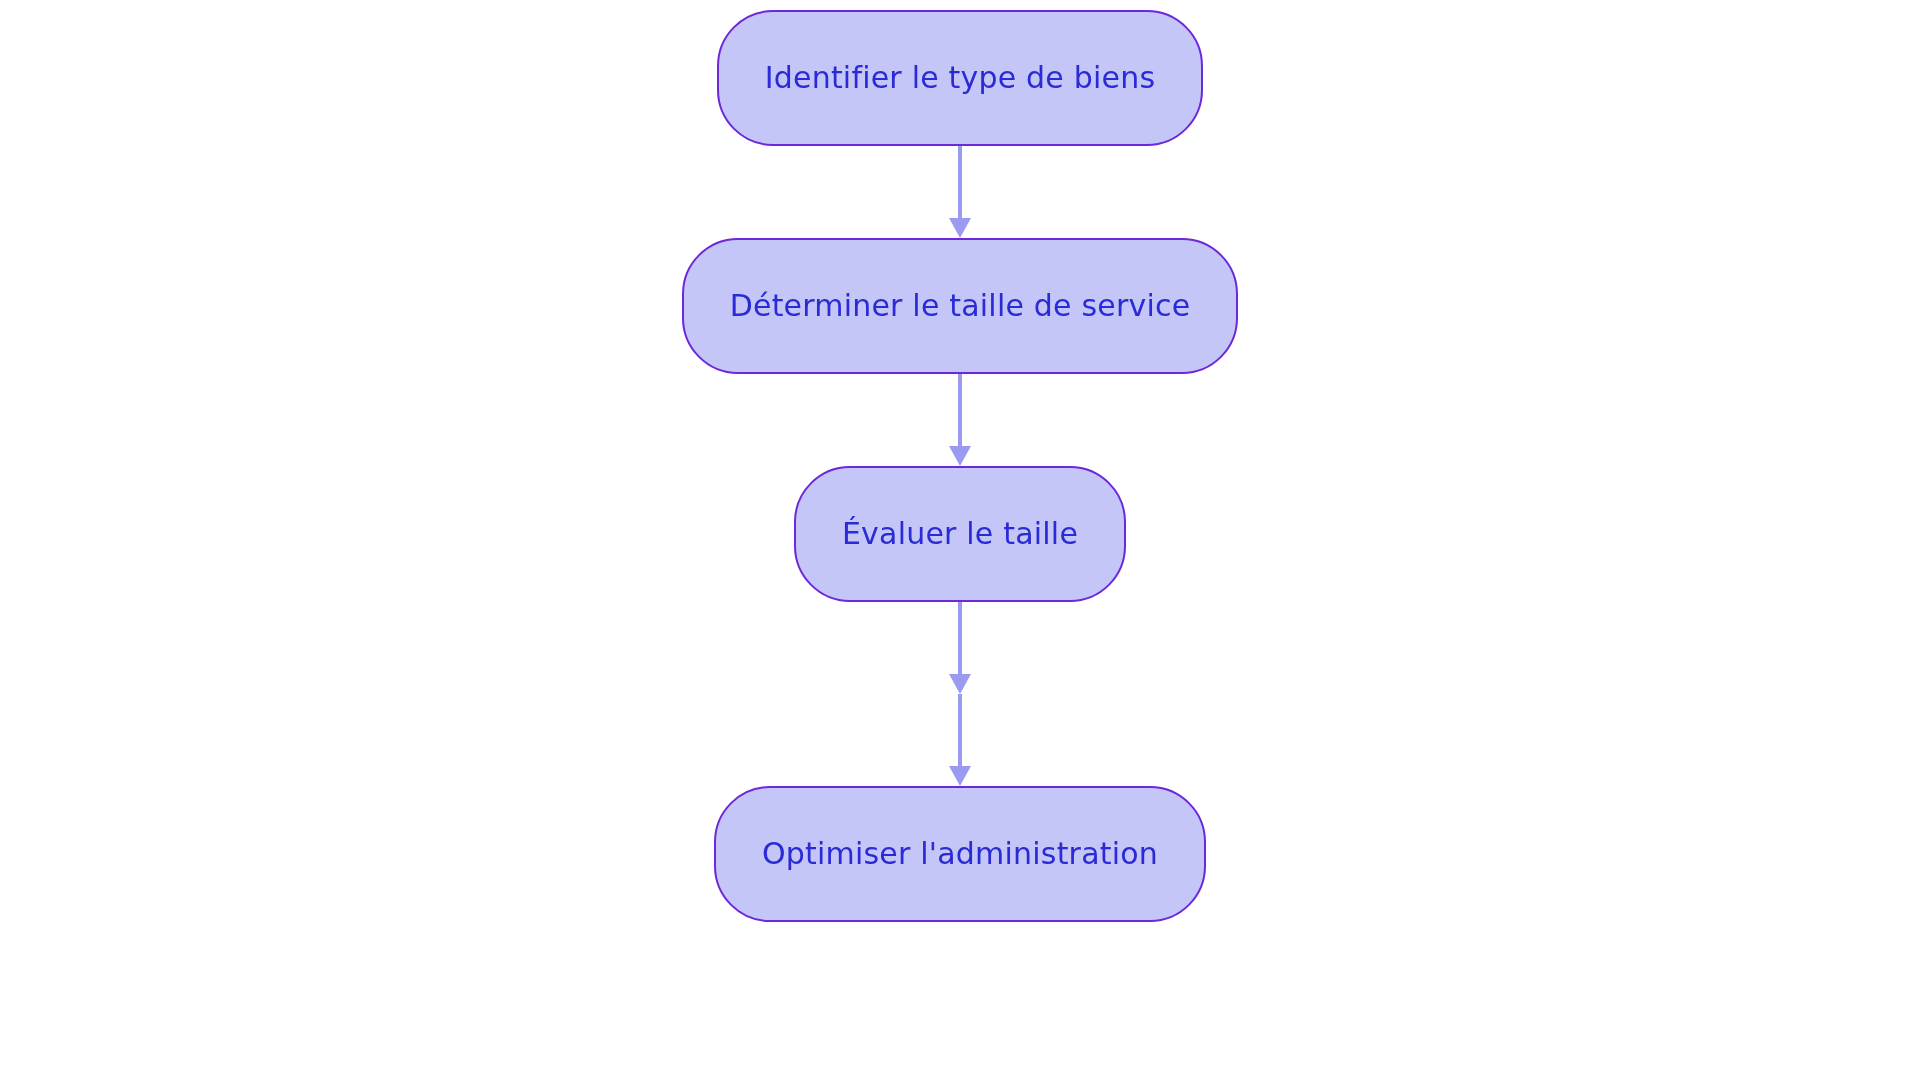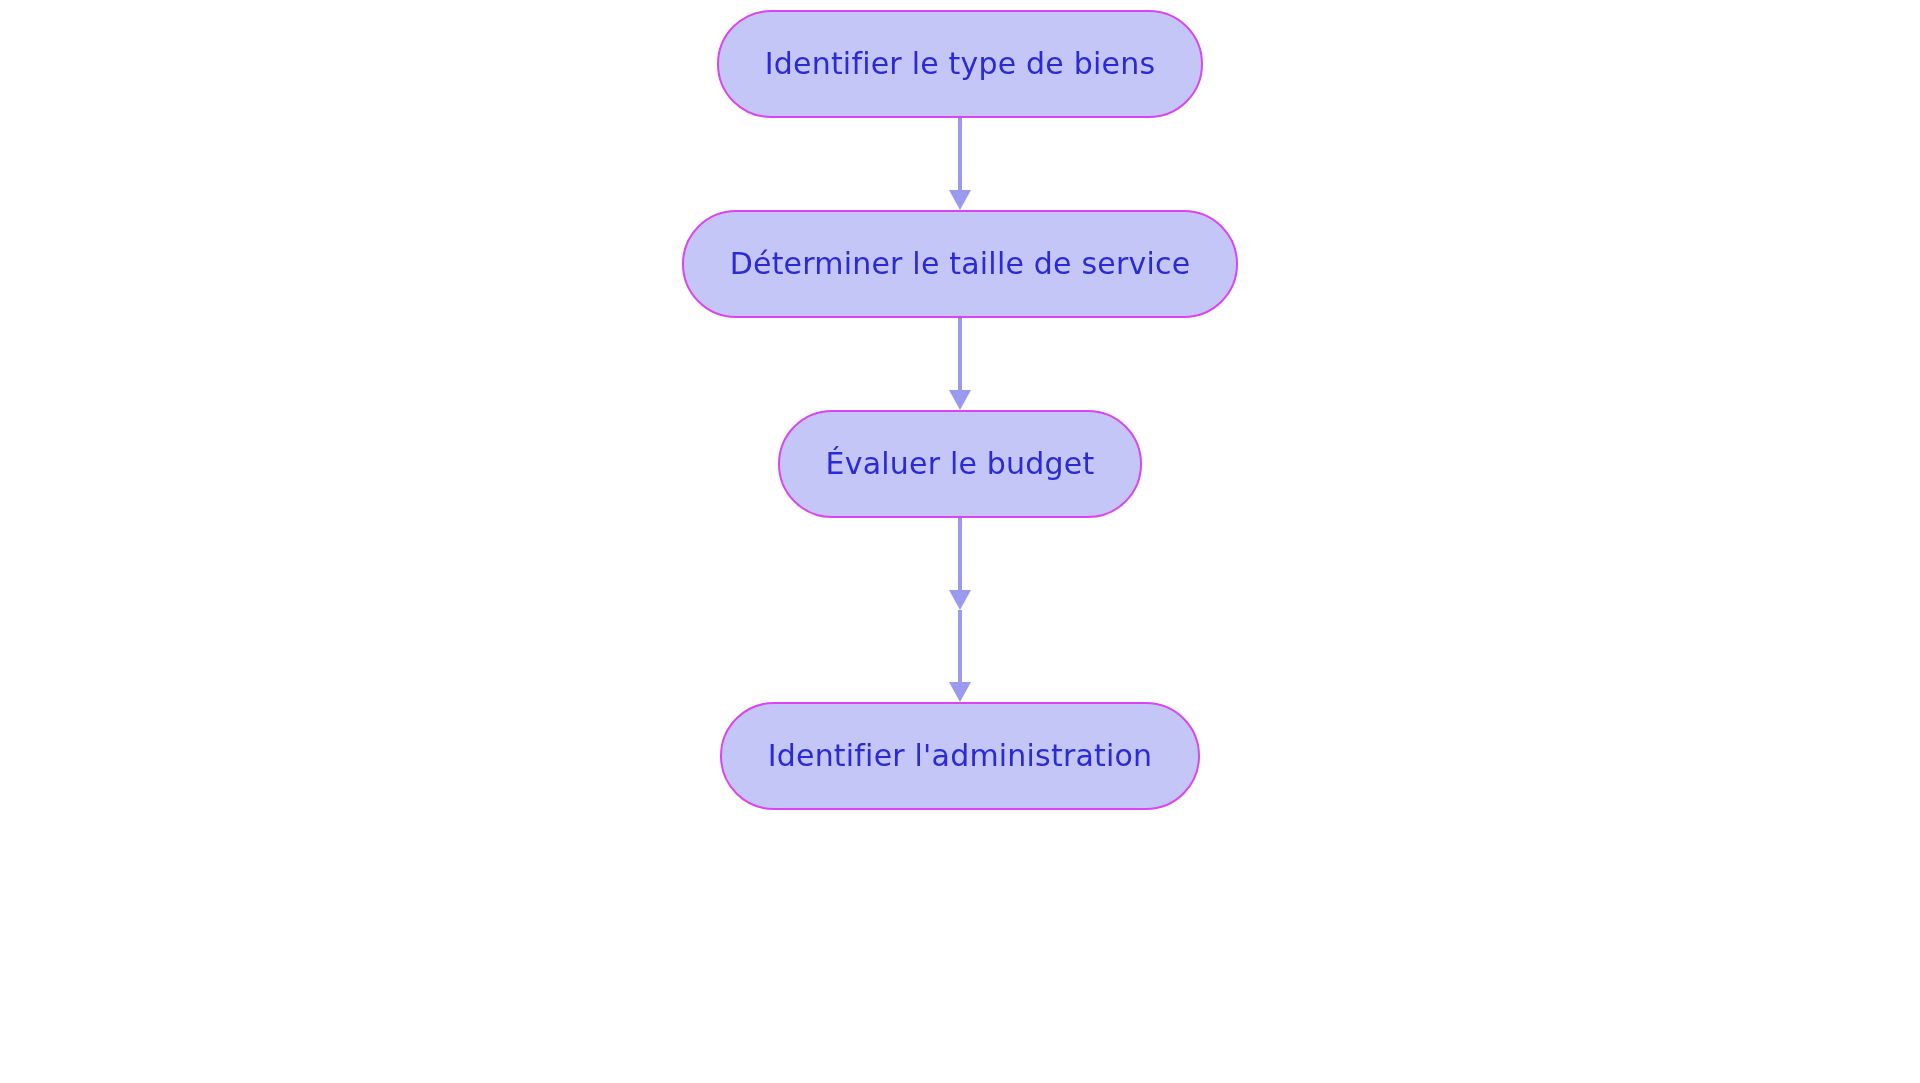--- a/index.html
+++ b/index.html
@@ -31,34 +31,34 @@
     display: flex;
     flex-direction: column;
     align-items: center;
     justify-content: flex-start;
   }
 
   
   .node {
     box-sizing: border-box;
     background: #c5c6f8;
-    border: 2px solid #d946ef;
+    border: 2px solid #6d28d9;
     border-radius: 56px;
     color: #2a2ad6;
     display: flex;
     align-items: center;
     justify-content: center;
     text-align: center;
     white-space: nowrap;
     font-size: 30px;
     font-weight: 400;
     letter-spacing: 0.2px;
     line-height: 1;
     padding: 0 46px;
-    height: 108px;
+    height: 136px;
     flex: 0 0 auto;
   }
 
   .node-label {
     display: block;
   }
 
   
   .connector {
     position: relative;
@@ -111,32 +111,32 @@
     <div class="node">
       <span class="node-label">Déterminer le taille de service</span>
     </div>
 
     <div class="connector c1">
       <div class="connector-line"></div>
       <div class="connector-arrow"></div>
     </div>
 
     <div class="node">
-      <span class="node-label">Évaluer le budget</span>
+      <span class="node-label">Évaluer le taille</span>
     </div>
 
     <div class="connector c2">
       <div class="connector-line"></div>
       <div class="connector-arrow"></div>
     </div>
 
 
     <div class="connector c3">
       <div class="connector-line"></div>
       <div class="connector-arrow"></div>
     </div>
 
     <div class="node">
-      <span class="node-label">Identifier l'administration</span>
+      <span class="node-label">Optimiser l'administration</span>
     </div>
 
   </div>
 </div>
 
 </body></html>

